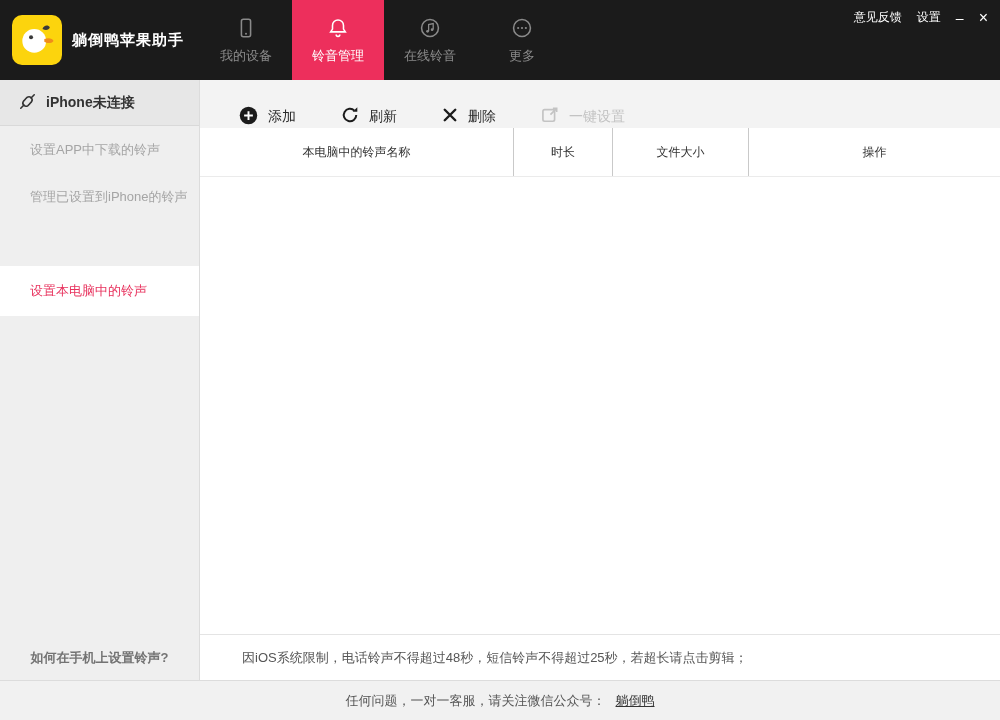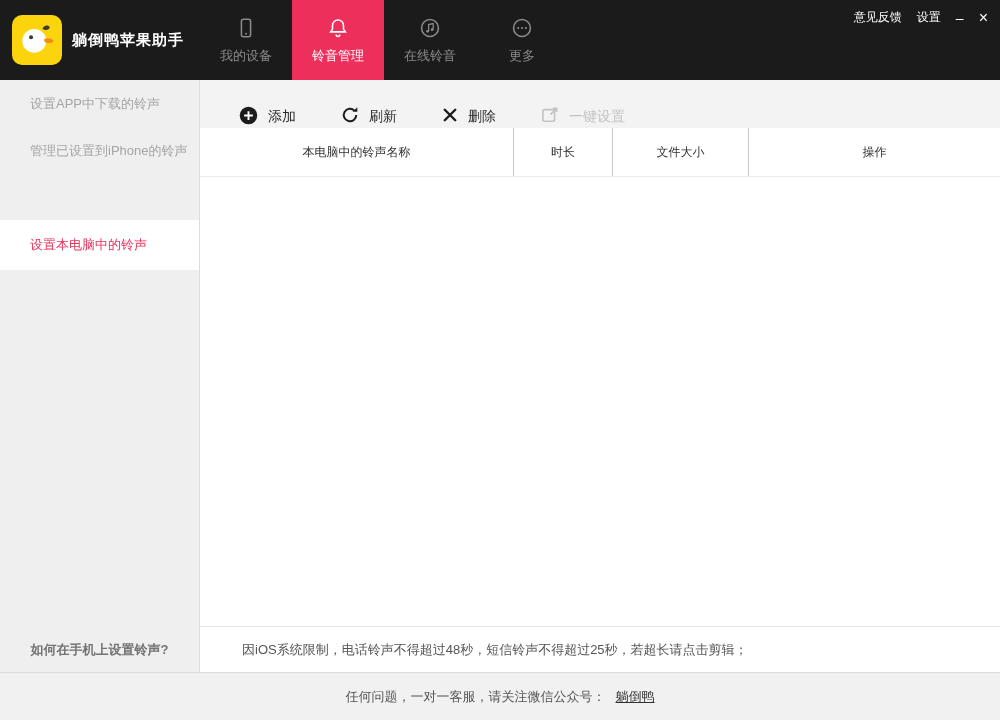--- a/index.html
+++ b/index.html
@@ -38,21 +38,21 @@
   .th.c1 { flex:0 0 313px; }
   .th.c2 { flex:0 0 99px; border-left:1px solid #c9c9c9; }
   .th.c3 { flex:0 0 136px; border-left:1px solid #c9c9c9; }
   .th.c4 { flex:1; border-left:1px solid #c9c9c9; }
   .table-body { flex:1; background:#fff; }
   .select-row { height:40px; display:flex; align-items:center; gap:10px; padding-left:32px; flex-shrink:0; font-size:13px; color:#333; }
   .checkbox { width:15px; height:15px; border:1.5px solid #666; border-radius:2px; background:#fff; cursor:pointer; flex-shrink:0; }
   .notice { height:46px; border-top:1px solid #e4e4e4; display:flex; align-items:center; padding-left:42px; font-size:13px; color:#555; flex-shrink:0; }
 
   
-  .footer { height:48px; background:#f1f1f1; border-top:1px solid #dcdcdc; display:flex; align-items:center; justify-content:center; font-size:13px; color:#555; position:relative; flex-shrink:0; }
+  .footer { height:40px; background:#f1f1f1; border-top:1px solid #dcdcdc; display:flex; align-items:center; justify-content:center; font-size:13px; color:#555; position:relative; flex-shrink:0; }
   .footer-center { display:flex; align-items:center; }
   .wechat { color:#333; text-decoration:underline; margin-left:10px; cursor:pointer; }
   .download { position:absolute; right:14px; top:0; height:40px; display:flex; align-items:center; gap:7px; font-size:13px; color:#222; cursor:pointer; }
   .badge { min-width:19px; height:18px; border:1px solid #444; background:#fff; display:flex; align-items:center; justify-content:center; font-size:12px; padding:0 4px; }
 </style>
 </head>
 <body>
 
 <div class="window">
 
@@ -116,20 +116,33 @@
       <span class="tb-link">意见反馈</span>
       <span class="tb-link">设置</span>
       <span class="win-btn">–</span>
       <span class="win-btn close">×</span>
     </div>
   </header>
 
   <div class="middle">
 
     <aside class="sidebar">
+      <div class="device-status">
+        <span>
+          <svg viewBox="0 0 24 24" width="19" height="19">
+              <g stroke="#333" stroke-width="2" fill="none" stroke-linecap="round">
+                <path d="M3.5 20.5l4-4"></path>
+                <path d="M16.5 7.5l4-4"></path>
+                <path d="M9 9.5L7 11.5a4 4 0 0 0 5.6 5.6l2-2"></path>
+                <path d="M15 14.5l2-2A4 4 0 0 0 11.4 6.9l-2 2"></path>
+              </g>
+            </svg>
+        </span>
+        <span>iPhone未连接</span>
+      </div>
       <div class="side-item">设置APP中下载的铃声</div>
       <div class="side-item">管理已设置到iPhone的铃声</div>
       <div class="side-item active">设置本电脑中的铃声</div>
       <div class="help-link">如何在手机上设置铃声?</div>
     </aside>
 
     <main class="main">
 
       <div class="toolbar">
         <div class="tool-btn">

